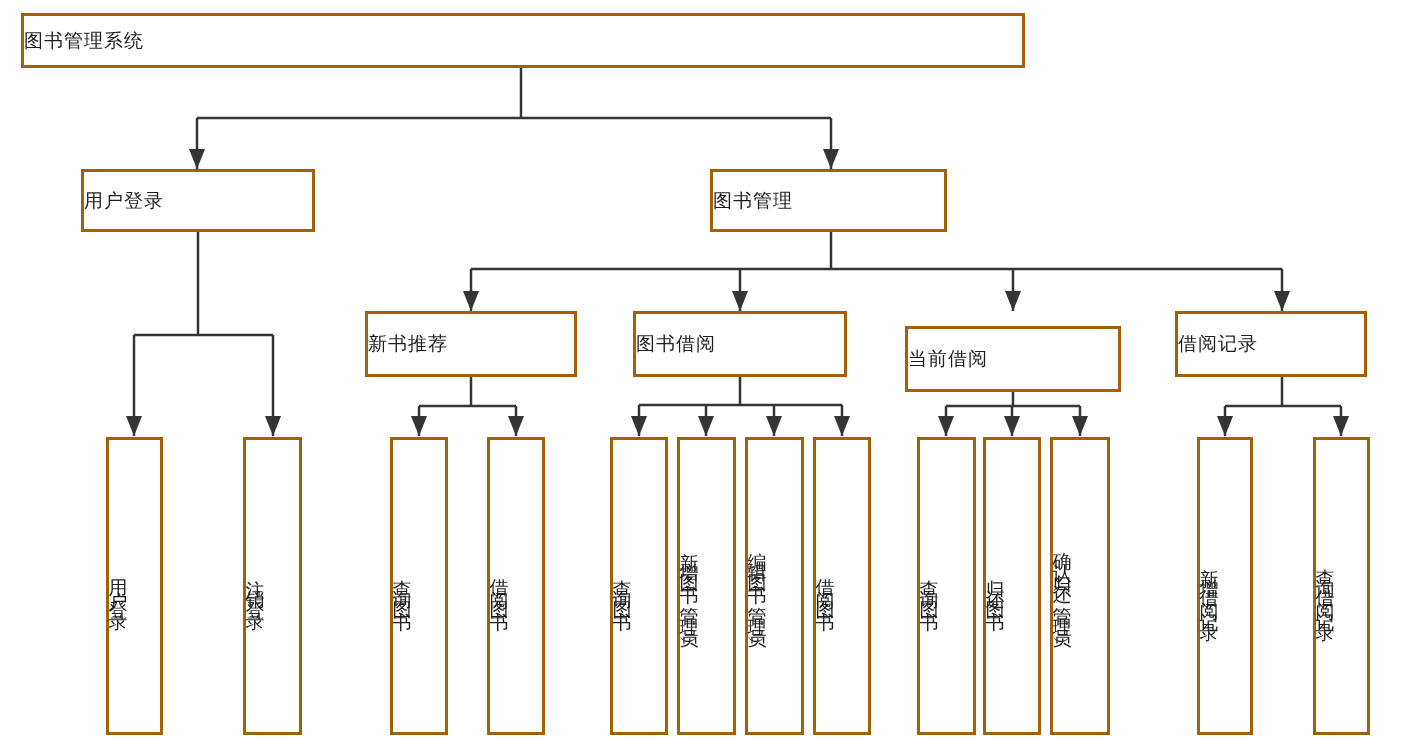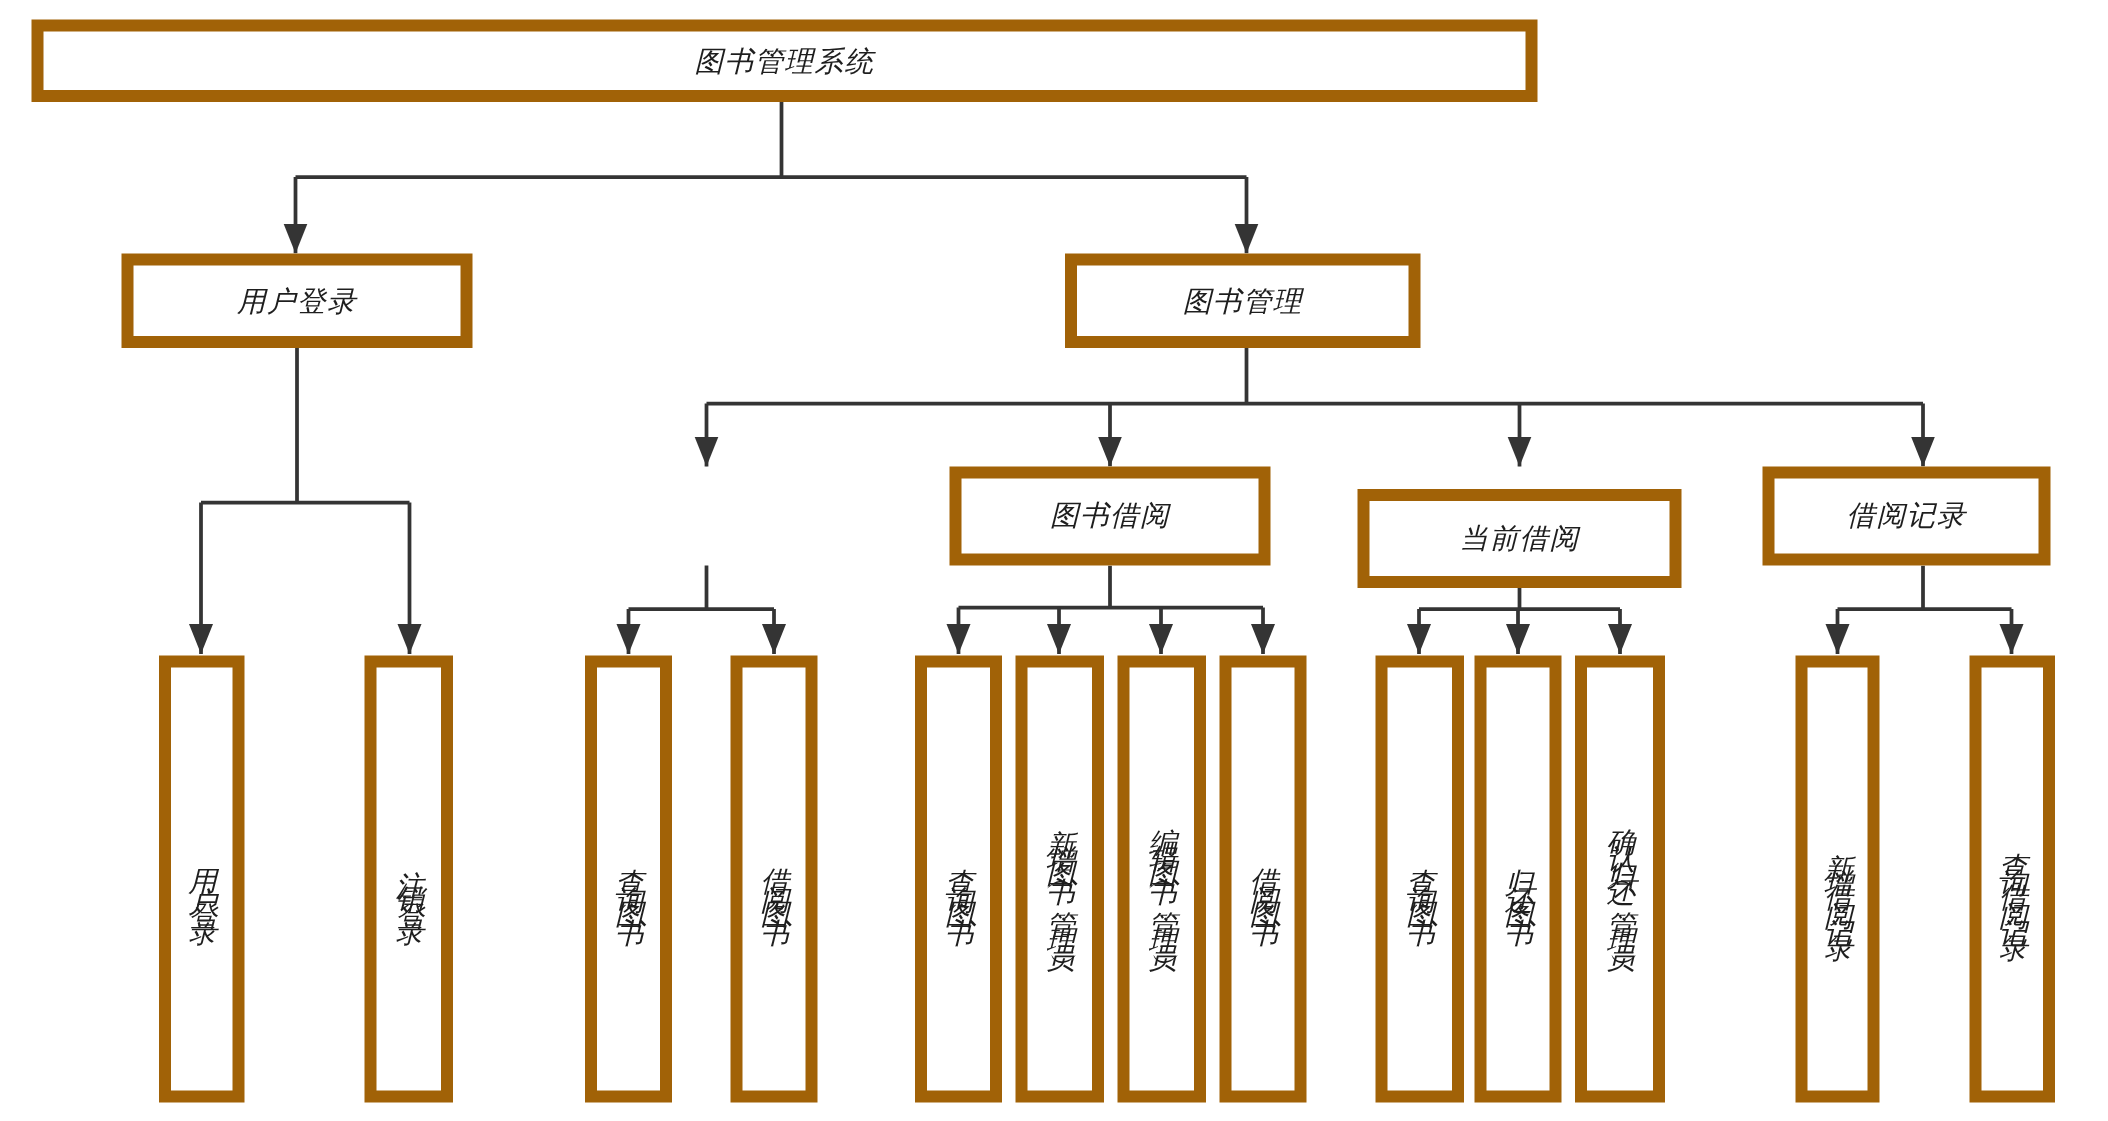--- a/index.html
+++ b/index.html
@@ -20,26 +20,24 @@
     left: 0;
     top: 0;
     width: 1405px;
     height: 747px;
     pointer-events: none;
   }
   .node {
     position: absolute;
     box-sizing: border-box;
     background: #ffffff;
-    border: 8px solid #a16207;
+    border: 3px solid #a16207;
     display: flex;
     align-items: center;
-    justify-content: center;
     color: #1e1e1e;
-    font-style: italic;
   }
   .node .lbl {
     font-size: 19px;
     letter-spacing: 1px;
     color: #1e1e1e;
     white-space: nowrap;
   }
   .node.leaf .lbl {
     writing-mode: vertical-rl;
     text-orientation: mixed;
@@ -117,20 +115,23 @@
     <span class="lbl">图书管理系统</span>
   </div>
 
   <div class="node" style="left:81px;top:169px;width:234px;height:63px">
     <span class="lbl">用户登录</span>
   </div>
   <div class="node" style="left:710px;top:169px;width:237px;height:63px">
     <span class="lbl">图书管理</span>
   </div>
 
+  <div class="node" style="left:365px;top:311px;width:212px;height:66px">
+    <span class="lbl">新书推荐</span>
+  </div>
   <div class="node" style="left:633px;top:311px;width:214px;height:66px">
     <span class="lbl">图书借阅</span>
   </div>
   <div class="node" style="left:905px;top:326px;width:216px;height:66px">
     <span class="lbl">当前借阅</span>
   </div>
   <div class="node" style="left:1175px;top:311px;width:192px;height:66px">
     <span class="lbl">借阅记录</span>
   </div>
 

